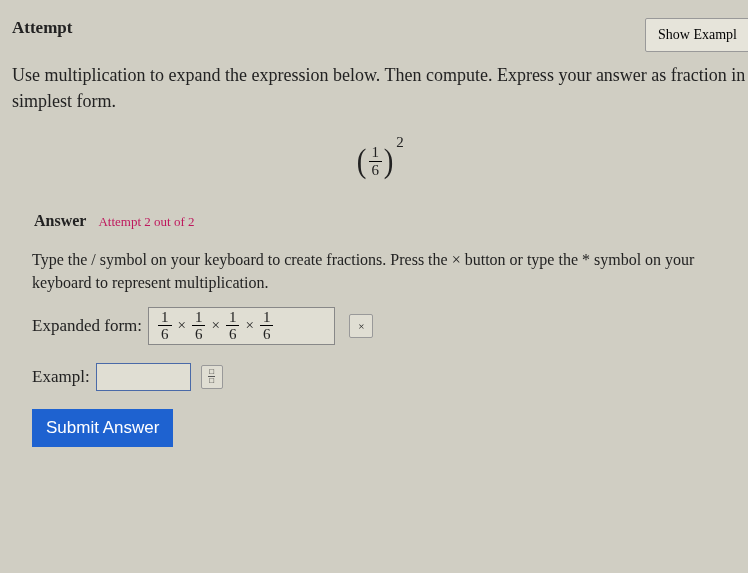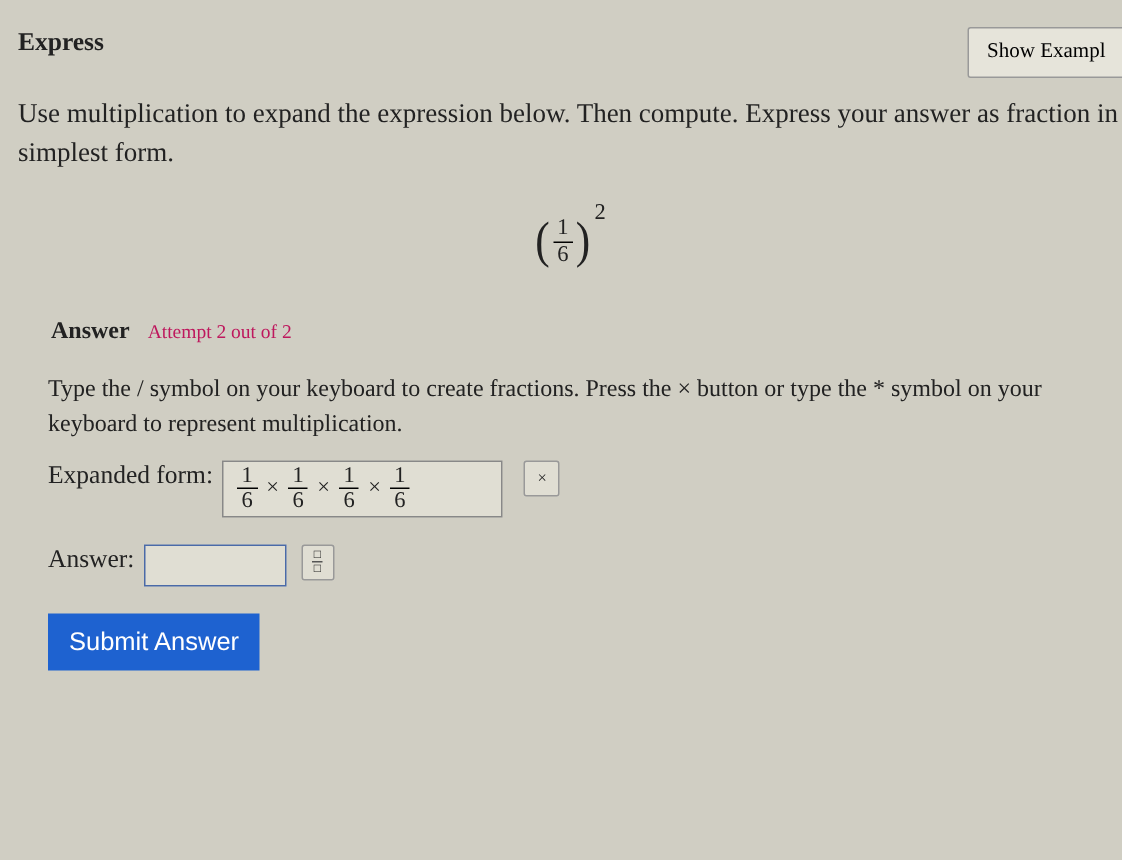--- a/index.html
+++ b/index.html
@@ -66,21 +66,21 @@
   }
   .answer-header b { font-weight: bold; }
   .attempt { color: #be185d; font-size: 13px; margin-left: 8px; }
   .instruction {
     font-size: 16px;
     line-height: 1.45;
     margin: 0 0 12px 20px;
   }
   .row {
     display: flex;
-    align-items: flex-start;
+    align-items: center;
     margin: 0 0 18px 20px;
     font-size: 17px;
   }
   .label { margin-right: 6px; }
   .expanded-box {
     border: 1px solid #888;
     background: #e0ded3;
     padding: 4px 60px 4px 8px;
     height: 38px;
     display: flex;
@@ -135,21 +135,21 @@
     margin-left: 20px;
     cursor: pointer;
   }
 </style>
 </head>
 <body>
 
 
 
 <div class="header-row">
-  <div class="question-label">Express</div>
+  <div class="question-label">Attempt</div>
   <button class="show-examples-btn">Show Exampl</button>
 </div>
 
 <div class="prompt">Use multiplication to expand the expression below. Then compute. Express your answer as fraction in simplest form.</div>
 
 <div class="expression">
   <span class="paren">(</span><span class="frac">
       <span class="num">1</span>
       <span class="den">6</span>
     </span><span class="paren">)</span><span class="exp">2</span>
@@ -182,21 +182,21 @@
     <span class="times">×</span>
     <span class="frac">
         <span class="num">1</span>
         <span class="den">6</span>
       </span>
   </div>
   <div class="x-btn">×</div>
 </div>
 
 <div class="row">
-  <span class="label">Answer:</span>
+  <span class="label">Exampl:</span>
   <input class="answer-input" value="" style="">
   <div class="frac-btn">
     <span class="t">□</span>
     <span>□</span>
   </div>
 </div>
 
 <button class="submit-btn">Submit Answer</button>
 
 

